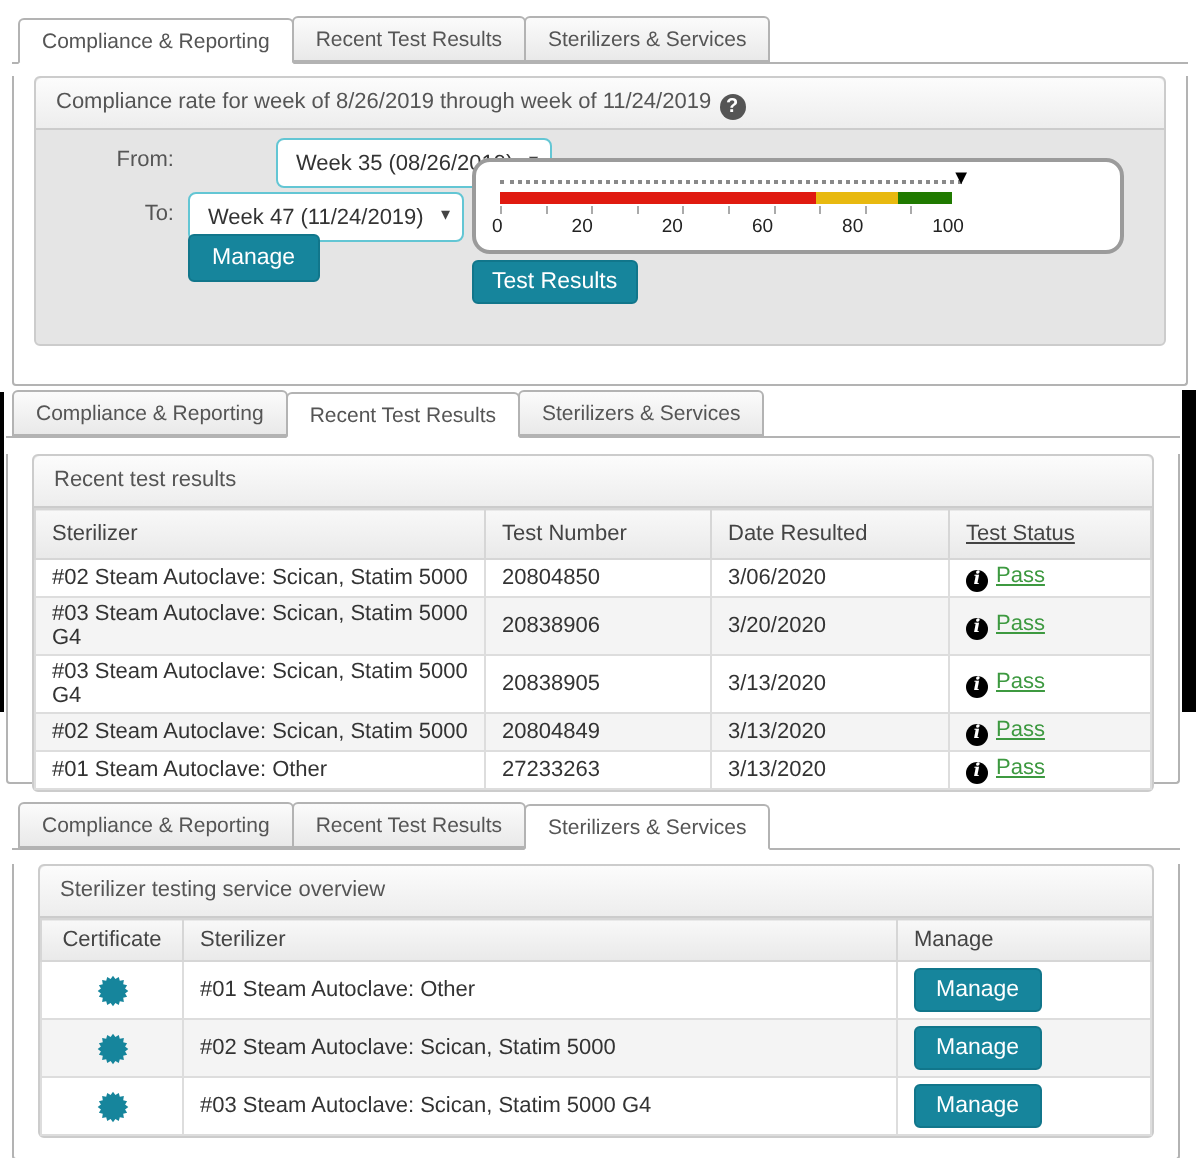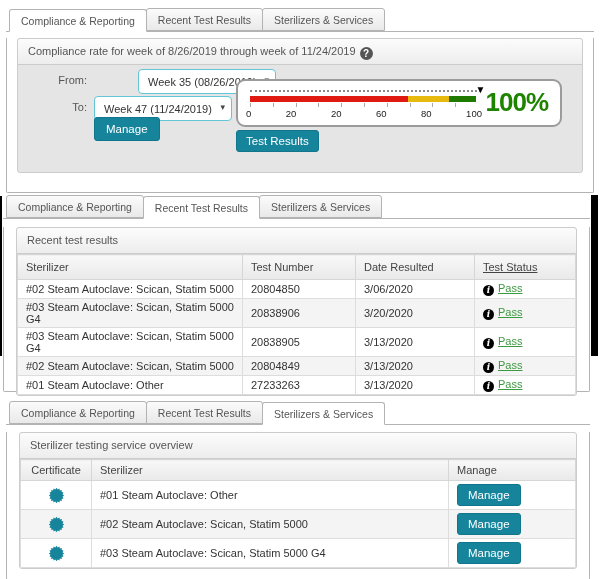--- a/index.html
+++ b/index.html
@@ -128,21 +128,20 @@
               <div class="gauge-ticks"></div>
               <div class="gauge-labels">
                   <span class="gauge-tick-label">0</span>
                   <span class="gauge-tick-label">20</span>
                   <span class="gauge-tick-label">20</span>
                   <span class="gauge-tick-label">60</span>
                   <span class="gauge-tick-label">80</span>
                   <span class="gauge-tick-label">100</span>
                 </div>
             </div>
-            <div class="gauge-score">100%</div>
           </div>
           <button class="btn testresults-btn">Test Results</button>
         </div>
       </div>
     </div>
   </div>
 
   <div class="panel" id="panel2">
     <div class="tab-bar">
       <div class="tab">Compliance &amp; Reporting</div>

